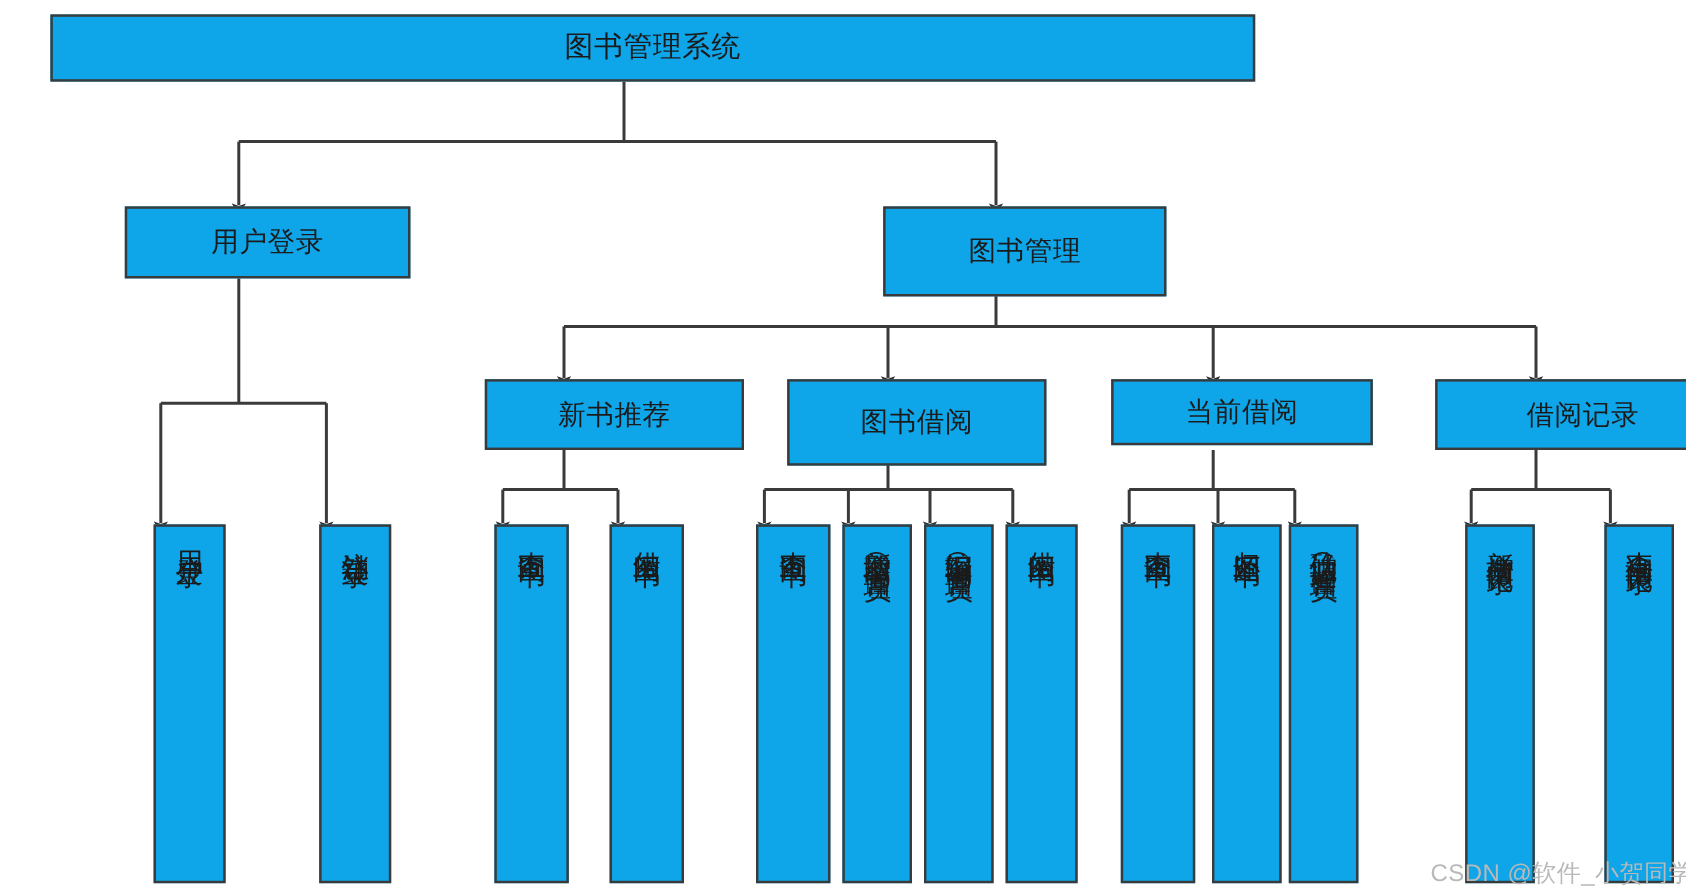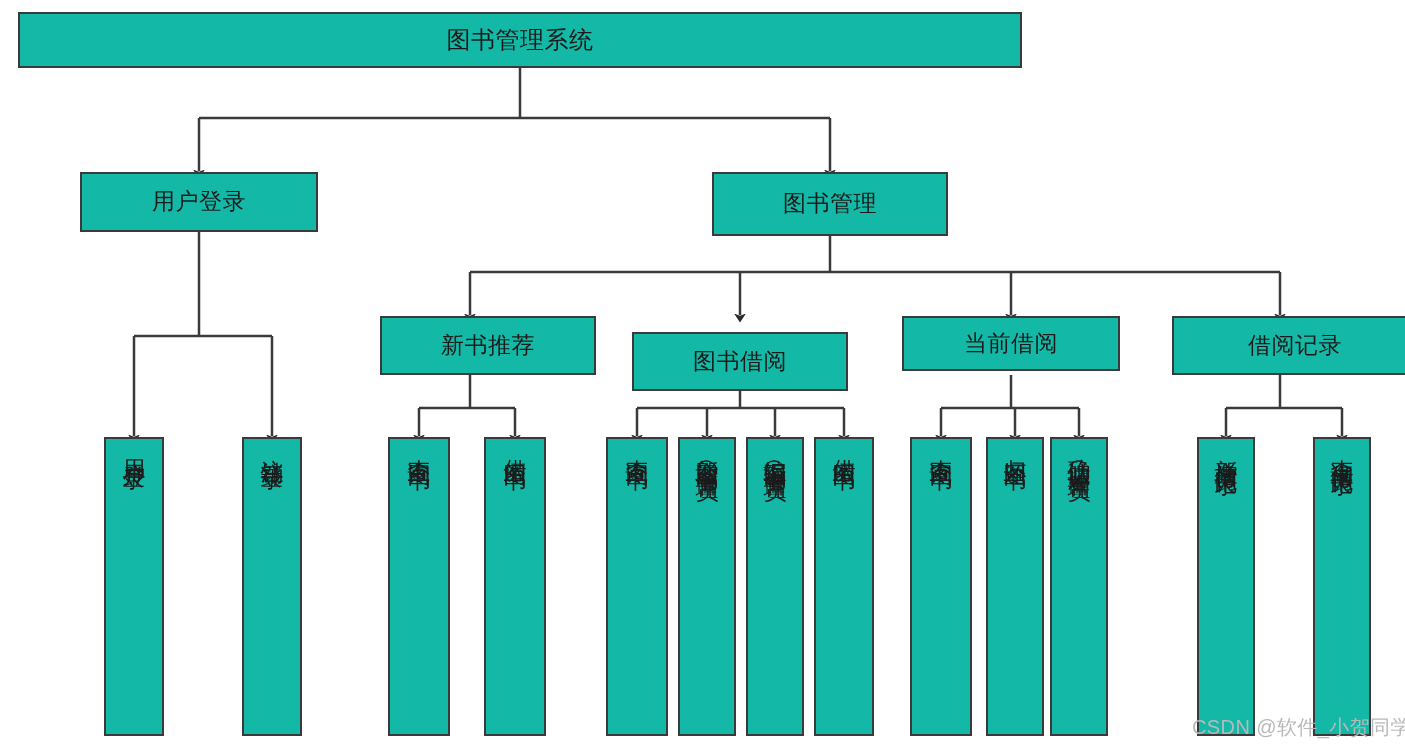--- a/index.html
+++ b/index.html
@@ -23,26 +23,27 @@
     position: absolute;
     left: 0;
     top: 0;
     width: 1405px;
     height: 747px;
     pointer-events: none;
   }
   .node {
     position: absolute;
     box-sizing: border-box;
-    background: #14b8a6;
+    background: #0ea5e9;
     border: 2px solid #3a3a3a;
     display: flex;
     align-items: center;
     justify-content: center;
     overflow: hidden;
+    margin-left: 24px;
   }
   .node-label {
     color: #1b1b1b;
     line-height: 1.12;
     text-align: center;
     white-space: nowrap;
     letter-spacing: 0.5px;
   }
   .node.horizontal .node-label {
     writing-mode: horizontal-tb;
@@ -120,27 +121,27 @@
       </g>
   </svg>
 
   <div id="node-layer">
       <div class="node horizontal root" style="left: 18px; top: 12px; width: 1004px; height: 56px;">
         <span class="node-label">图书管理系统</span>
       </div>
       <div class="node horizontal" style="left: 80px; top: 172px; width: 238px; height: 60px;">
         <span class="node-label">用户登录</span>
       </div>
-      <div class="node horizontal" style="left: 712px; top: 172px; width: 236px; height: 64px;">
+      <div class="node horizontal" style="left: 712px; top: 172px; width: 236px; height: 75px;">
         <span class="node-label">图书管理</span>
       </div>
       <div class="node horizontal" style="left: 380px; top: 316px; width: 216px; height: 59px;">
         <span class="node-label">新书推荐</span>
       </div>
-      <div class="node horizontal" style="left: 632px; top: 332px; width: 216px; height: 59px;">
+      <div class="node horizontal" style="left: 632px; top: 316px; width: 216px; height: 72px;">
         <span class="node-label">图书借阅</span>
       </div>
       <div class="node horizontal" style="left: 902px; top: 316px; width: 218px; height: 55px;">
         <span class="node-label">当前借阅</span>
       </div>
       <div class="node horizontal" style="left: 1172px; top: 316px; width: 246px; height: 59px;">
         <span class="node-label">借阅记录</span>
       </div>
       <div class="node vertical" style="left: 104px; top: 437px; width: 60px; height: 299px;">
         <span class="node-label">用户登录</span>

